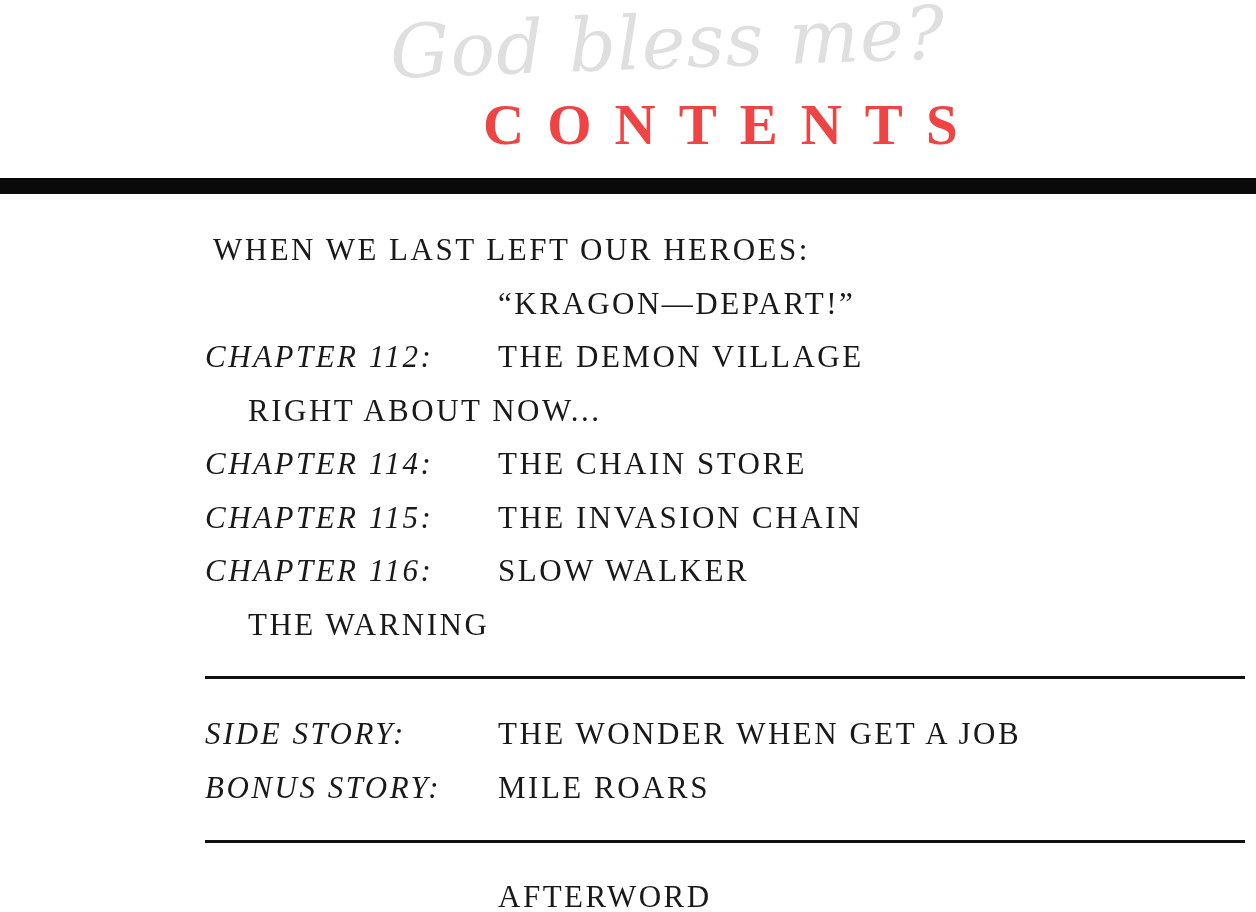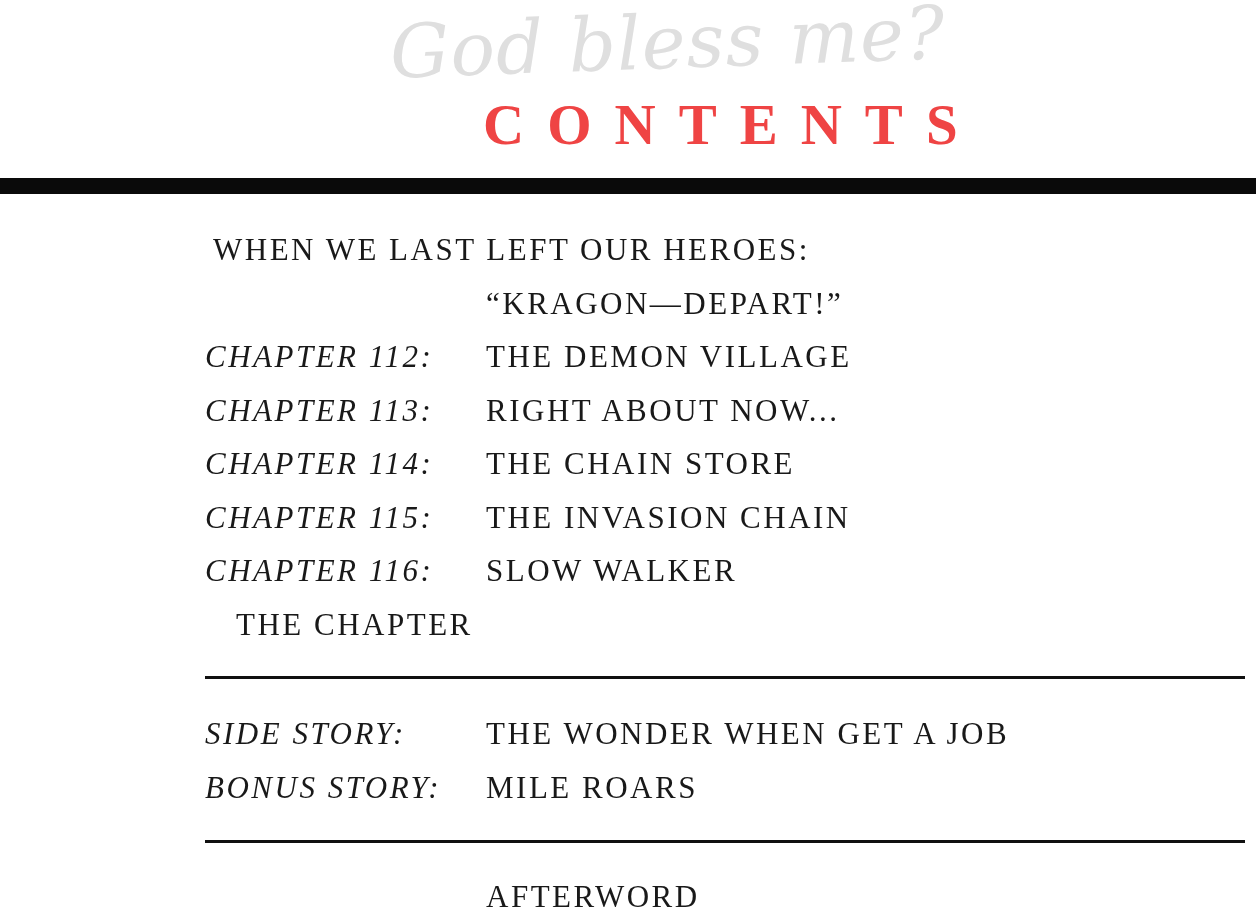--- a/index.html
+++ b/index.html
@@ -61,21 +61,21 @@
     align-items: center;
     height: 53.5px;
     white-space: nowrap;
   }
   .row .label {
     flex: none;
     width: 250px;
     font-style: italic;
   }
   .row .title {
-    margin-left: 31px;
+    margin-left: 43px;
   }
   .row.full-row {
     padding-left: 8px;
   }
   .rule {
     border-top: 3px solid #101010;
     height: 0;
   }
   .rule.rule-1 { margin-top: 25px; margin-bottom: 28px; }
   .rule.rule-2 { margin-top: 26px; margin-bottom: 27px; }
@@ -100,37 +100,36 @@
     <div class="row">
       <span class="label"></span>
       <span class="title">“KRAGON—DEPART!”</span>
     </div>
 
     <div class="row">
       <span class="label">CHAPTER 112:</span>
       <span class="title">THE DEMON VILLAGE</span>
     </div>
     <div class="row">
-      <span class="label">CHAPTER 113:</span>
       <span class="title">RIGHT ABOUT NOW...</span>
     </div>
     <div class="row">
       <span class="label">CHAPTER 114:</span>
       <span class="title">THE CHAIN STORE</span>
     </div>
     <div class="row">
       <span class="label">CHAPTER 115:</span>
       <span class="title">THE INVASION CHAIN</span>
     </div>
     <div class="row">
       <span class="label">CHAPTER 116:</span>
       <span class="title">SLOW WALKER</span>
     </div>
     <div class="row">
-      <span class="title">THE CHAPTER</span>
+      <span class="title">THE WARNING</span>
     </div>
 
     <div class="rule rule-1"></div>
 
     <div class="row">
       <span class="label">SIDE STORY:</span>
       <span class="title">THE WONDER WHEN GET A JOB</span>
     </div>
     <div class="row">
       <span class="label">BONUS STORY:</span>

